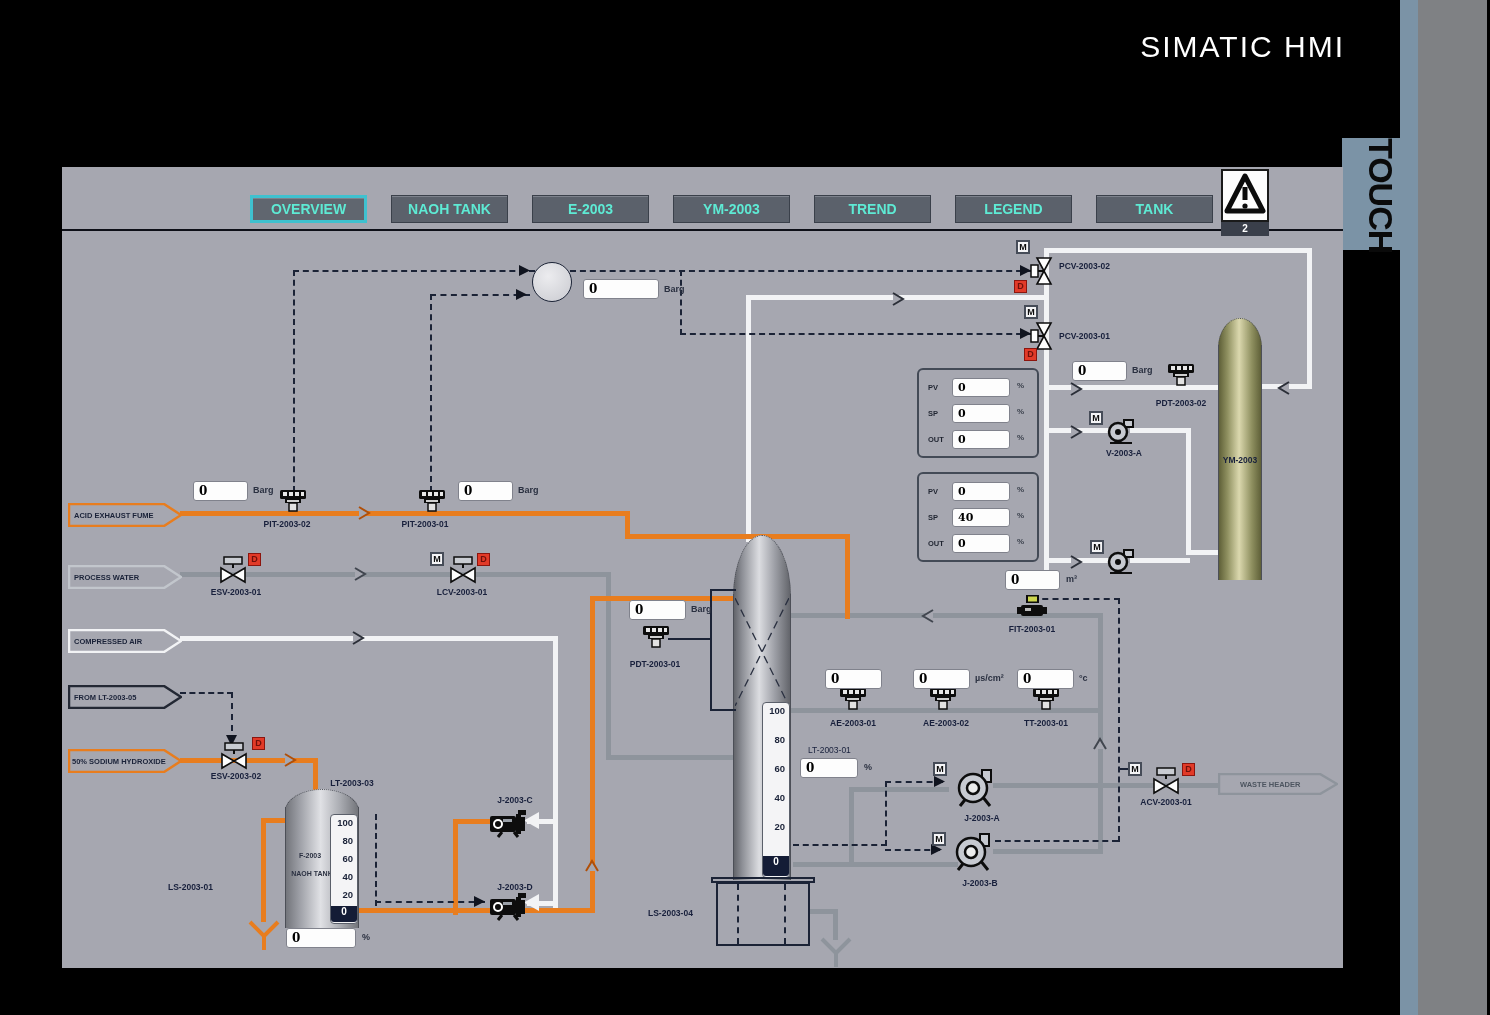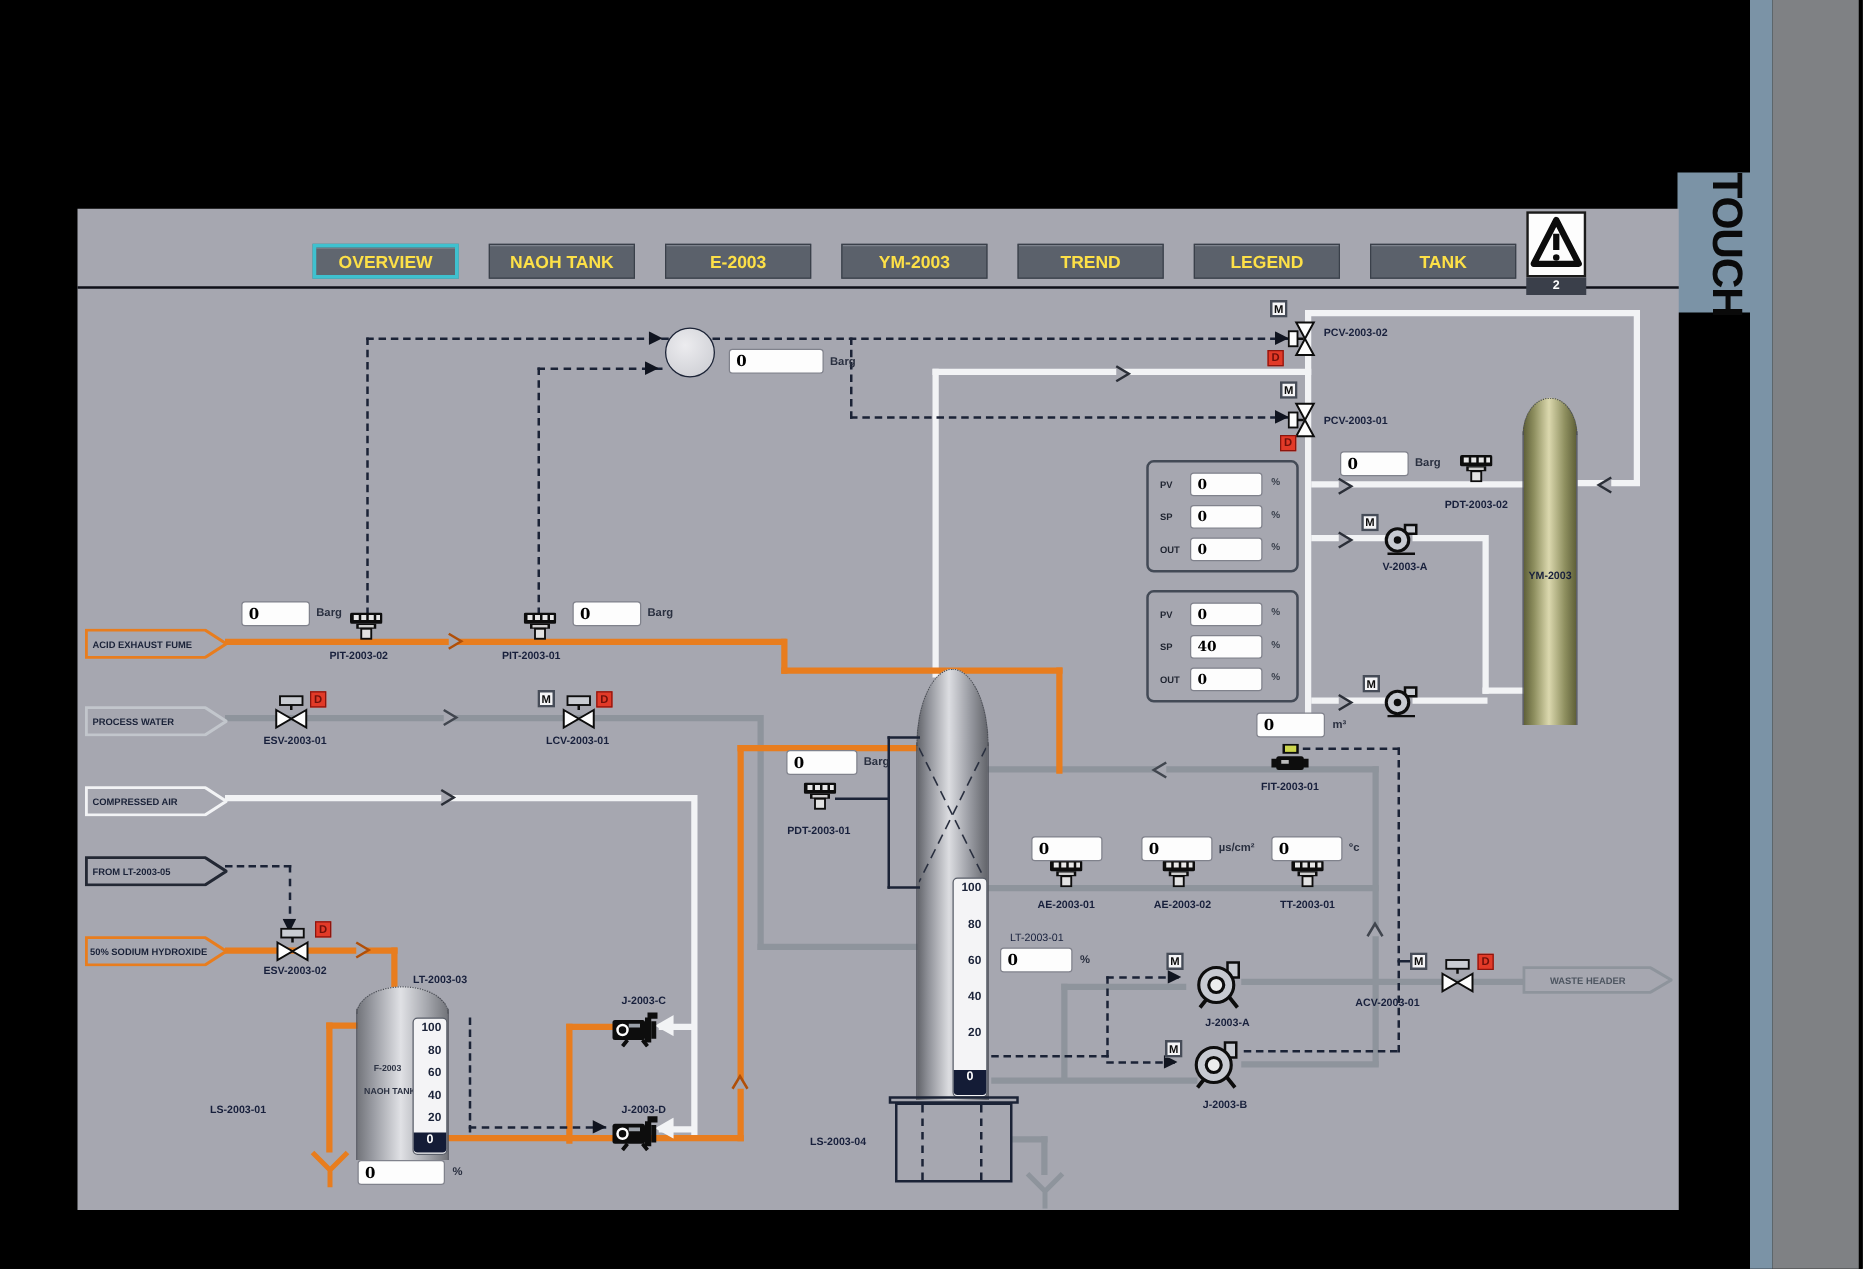--- a/index.html
+++ b/index.html
@@ -16,21 +16,21 @@
   .tagc{transform:translateX(-50%)}
   .unit{font:bold 9px "Liberation Sans",sans-serif;color:#2a3040;white-space:nowrap}
   .vbox{background:#fdfdfd;border:1px solid #80828c;border-radius:3px;height:20px;
         font:bold 12px "DejaVu Serif",serif;color:#000;padding:2px 0 0 5px}
   .mbox{width:14px;height:14px;background:#f4f4f6;border:2px solid #464c58;color:#0d0d0d;
         font:bold 9px/10px "Liberation Sans",sans-serif;text-align:center}
   .dbox{width:13px;height:13px;background:#e23a28;border:1px solid #8c150e;color:#70100a;
         font:bold 9px/11px "Liberation Sans",sans-serif;text-align:center}
   
   .navbtn{width:117px;height:28px;background:#5b616b;border:1px solid #3a404a;
-          box-shadow:inset 0 1px 0 #7d828c;color:#fde047;font:bold 14px/26px "Liberation Sans",sans-serif;
+          box-shadow:inset 0 1px 0 #7d828c;color:#5eead4;font:bold 14px/26px "Liberation Sans",sans-serif;
           text-align:center;cursor:pointer}
   .navbtn.active{border:3px solid #3fc1cf;line-height:22px;background:#60666f}
   #titlebar{background:#00ffff;color:#0b1540;font:bold 14px/24px "Liberation Sans",sans-serif;text-align:center}
   
   .scale{background:#f4f4f6;border:1px solid #5a5f6a;border-radius:4px}
   .tick{position:absolute;right:4px;font:bold 9.5px "Liberation Sans",sans-serif;color:#1a2238}
   .zerocell{position:absolute;left:0;right:0;bottom:1px;background:#141c36;color:#fff;
             font:bold 10px "Liberation Sans",sans-serif;text-align:center;border-radius:0 0 3px 3px}
   
   .pid{width:122px;height:90px;border:2px solid #434a56;border-radius:6px}
@@ -45,20 +45,21 @@
   #touchbox{background:#7b93a6;color:#0a0a0a;font:bold 34px "Liberation Sans",sans-serif;
             writing-mode:vertical-rl;text-align:center;letter-spacing:-1px}
   .dometop{border-radius:50% 50% 0 0/100% 100% 0 0}
   .tanktext{font:bold 7px "Liberation Sans",sans-serif;color:#2b3142;white-space:nowrap;transform:translateX(-50%)}
 </style>
 </head>
 <body>
 
 <div id="stage">
 
+  <div class="abs" id="simatic" style="left:1040px;top:30px;width:305px;text-align:right">SIMATIC HMI</div>
   <i class="abs" style="left:1400px;top:0;width:18px;height:1015px;background:#7b93a6"></i>
   <i class="abs" style="left:1418px;top:0;width:69px;height:1015px;background:#7f8184"></i>
   <div class="abs" id="touchbox" style="left:1342px;top:138px;width:58px;height:112px">TOUCH</div>
 
   <div id="screen">
 
     <i class="abs pg" style="left:118px;top:405px;width:430px;height:5px"></i>
     <i class="abs pg" style="left:544px;top:405px;width:5px;height:188px"></i>
     <i class="abs pg" style="left:544px;top:588px;width:130px;height:5px"></i>
     <i class="abs pg" style="left:728px;top:446px;width:313px;height:5px"></i>
@@ -530,21 +531,21 @@
     <span class="abs tag" style="left:106px;top:715px">LS-2003-01</span>
     <span class="abs tag tagc" style="left:453px;top:628px">J-2003-C</span>
     <span class="abs tag tagc" style="left:453px;top:715px">J-2003-D</span>
     <span class="abs tag tagc" style="left:920px;top:646px">J-2003-A</span>
     <span class="abs tag tagc" style="left:918px;top:711px">J-2003-B</span>
     <span class="abs tag tagc" style="left:970px;top:457px">FIT-2003-01</span>
     <span class="abs tag tagc" style="left:791px;top:551px">AE-2003-01</span>
     <span class="abs tag tagc" style="left:884px;top:551px">AE-2003-02</span>
     <span class="abs tag tagc" style="left:984px;top:551px">TT-2003-01</span>
     <span class="abs tag" style="left:586px;top:741px">LS-2003-04</span>
-    <span class="abs tag tagc" style="left:1048px;top:630px">ACV-2003-01</span>
+    <span class="abs tag tagc" style="left:1104px;top:630px">ACV-2003-01</span>
 
     <div class="abs navbtn active" style="left:188px;top:28px">OVERVIEW</div>
     <div class="abs navbtn" style="left:329px;top:28px">NAOH TANK</div>
     <div class="abs navbtn" style="left:470px;top:28px">E-2003</div>
     <div class="abs navbtn" style="left:611px;top:28px">YM-2003</div>
     <div class="abs navbtn" style="left:752px;top:28px">TREND</div>
     <div class="abs navbtn" style="left:893px;top:28px">LEGEND</div>
     <div class="abs navbtn" style="left:1034px;top:28px">TANK</div>
     <i class="abs" style="left:0;top:62px;width:1281px;height:2px;background:#0e1018"></i>
 

